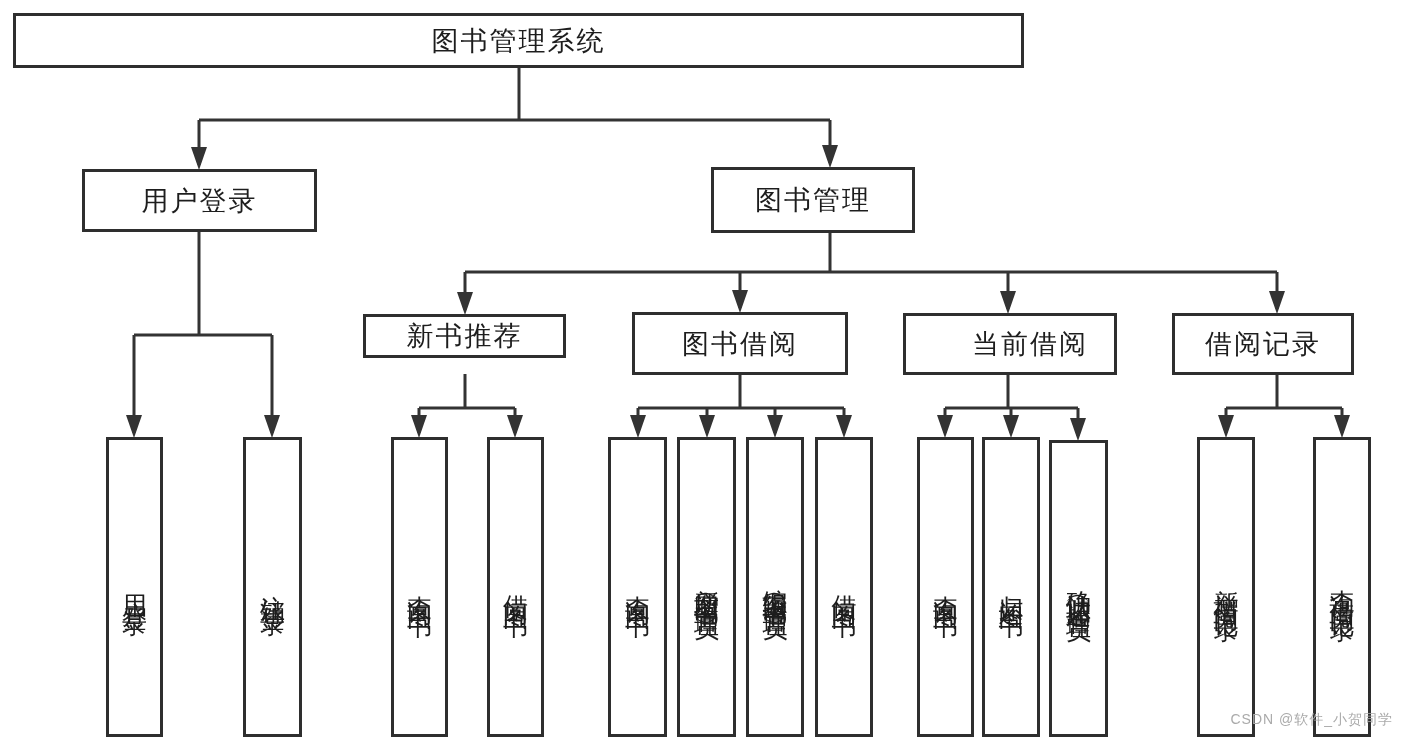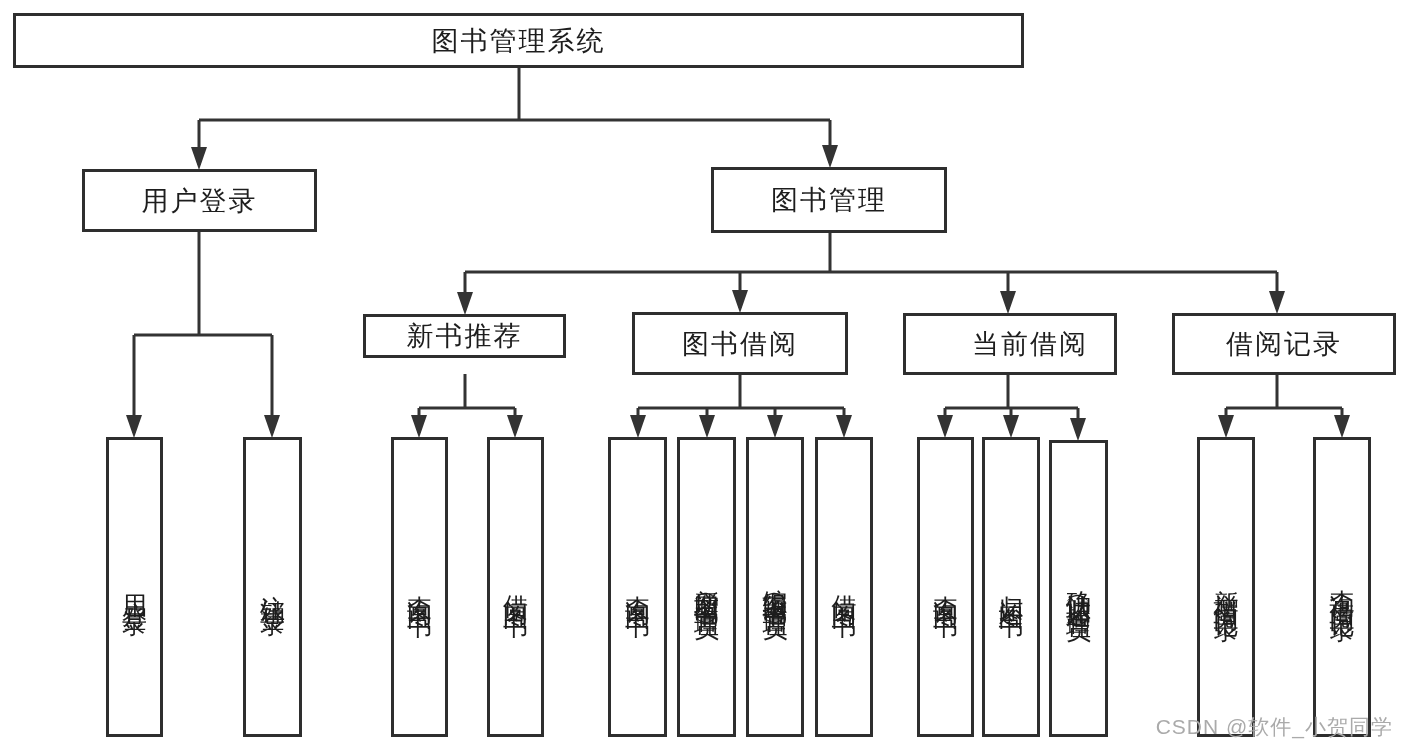--- a/index.html
+++ b/index.html
@@ -31,22 +31,22 @@
   .vnode .vlabel {
     writing-mode:vertical-rl;
     text-orientation:mixed;
     font-size:25px; color:#1d1d1d;
     letter-spacing:6px;
     line-height:1;
   }
   .vnode.tight .vlabel { letter-spacing:4px; }
   .watermark {
     position:absolute; z-index:3;
-    right:12px; bottom:6px;
-    font-size:21px; color:#aaaaaa;
+    right:12px; bottom:18px;
+    font-size:14px; color:#aaaaaa;
     letter-spacing:1px;
     white-space:nowrap;
   }
 </style>
 </head>
 <body>
 
 <div class="canvas">
 
   <svg class="connectors" width="1405" height="747">
@@ -89,34 +89,34 @@
     </g>
   </svg>
 
   <div class="hnode" style="left:13px; top:13px; width:1011px; height:55px;">
     <span>图书管理系统</span>
   </div>
 
   <div class="hnode" style="left:82px; top:169px; width:235px; height:63px;">
     <span>用户登录</span>
   </div>
-  <div class="hnode" style="left:711px; top:167px; width:236px; height:66px;">
+  <div class="hnode" style="left:711px; top:167px; width:204px; height:66px;">
     <span>图书管理</span>
   </div>
 
   <div class="hnode" style="left:363px; top:314px; width:203px; height:44px;">
     <span>新书推荐</span>
   </div>
   <div class="hnode" style="left:632px; top:312px; width:216px; height:63px;text-align:right;">
     <span>图书借阅</span>
   </div>
   <div class="hnode" style="left:903px; top:313px; width:214px; height:62px;padding-left:40px;">
     <span>当前借阅</span>
   </div>
-  <div class="hnode" style="left:1172px; top:313px; width:224px; height:62px;">
+  <div class="hnode" style="left:1172px; top:313px; width:182px; height:62px;">
     <span>借阅记录</span>
   </div>
 
   <div class="vnode" style="left:106px; width:57px;">
     <span class="vlabel">用户登录</span>
   </div>
   <div class="vnode" style="left:243px; width:59px;">
     <span class="vlabel">注销登录</span>
   </div>
 

